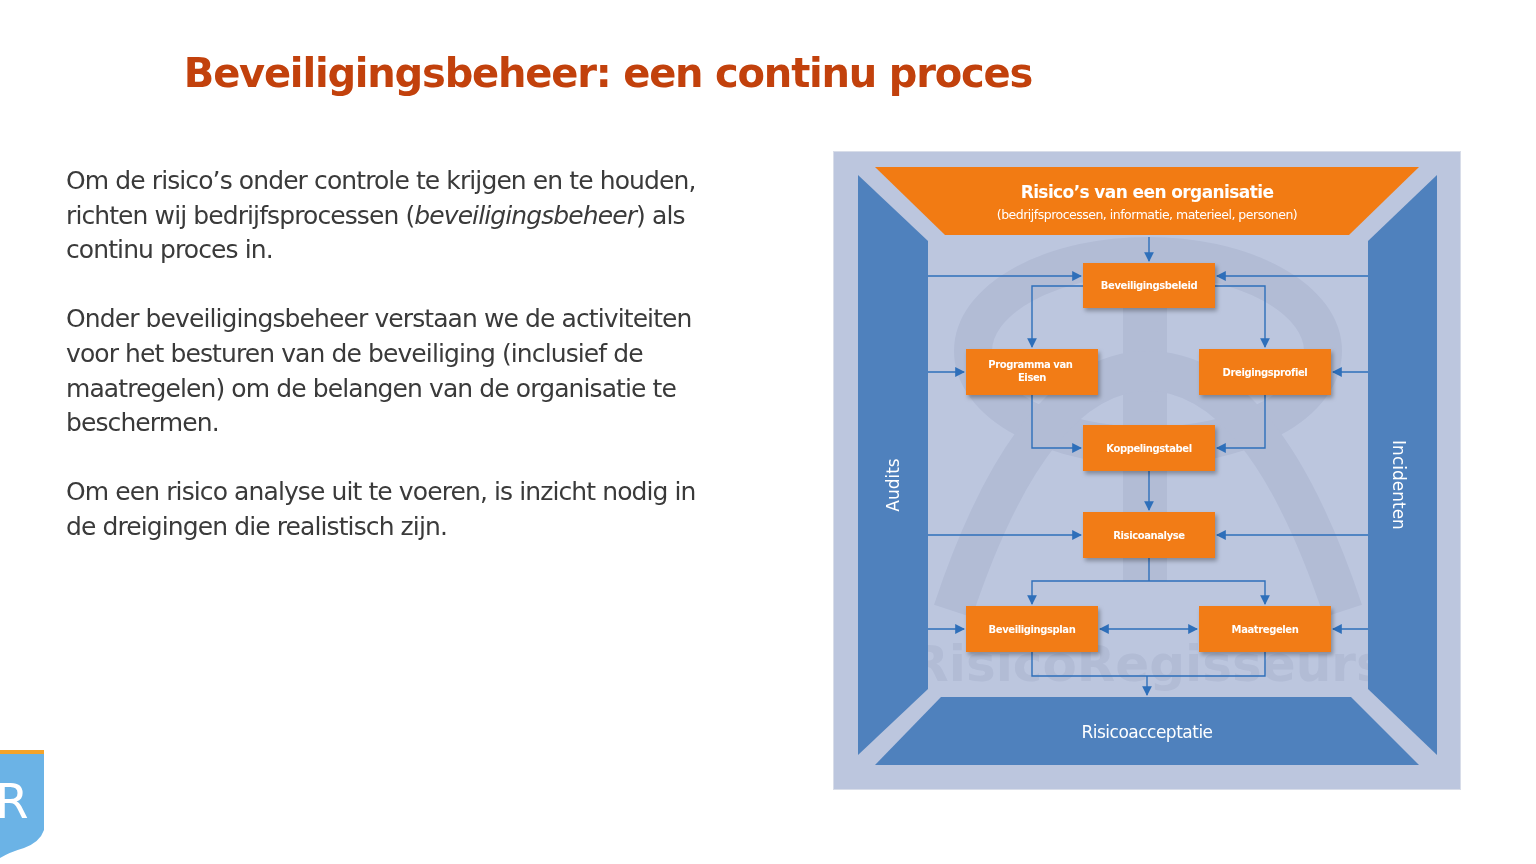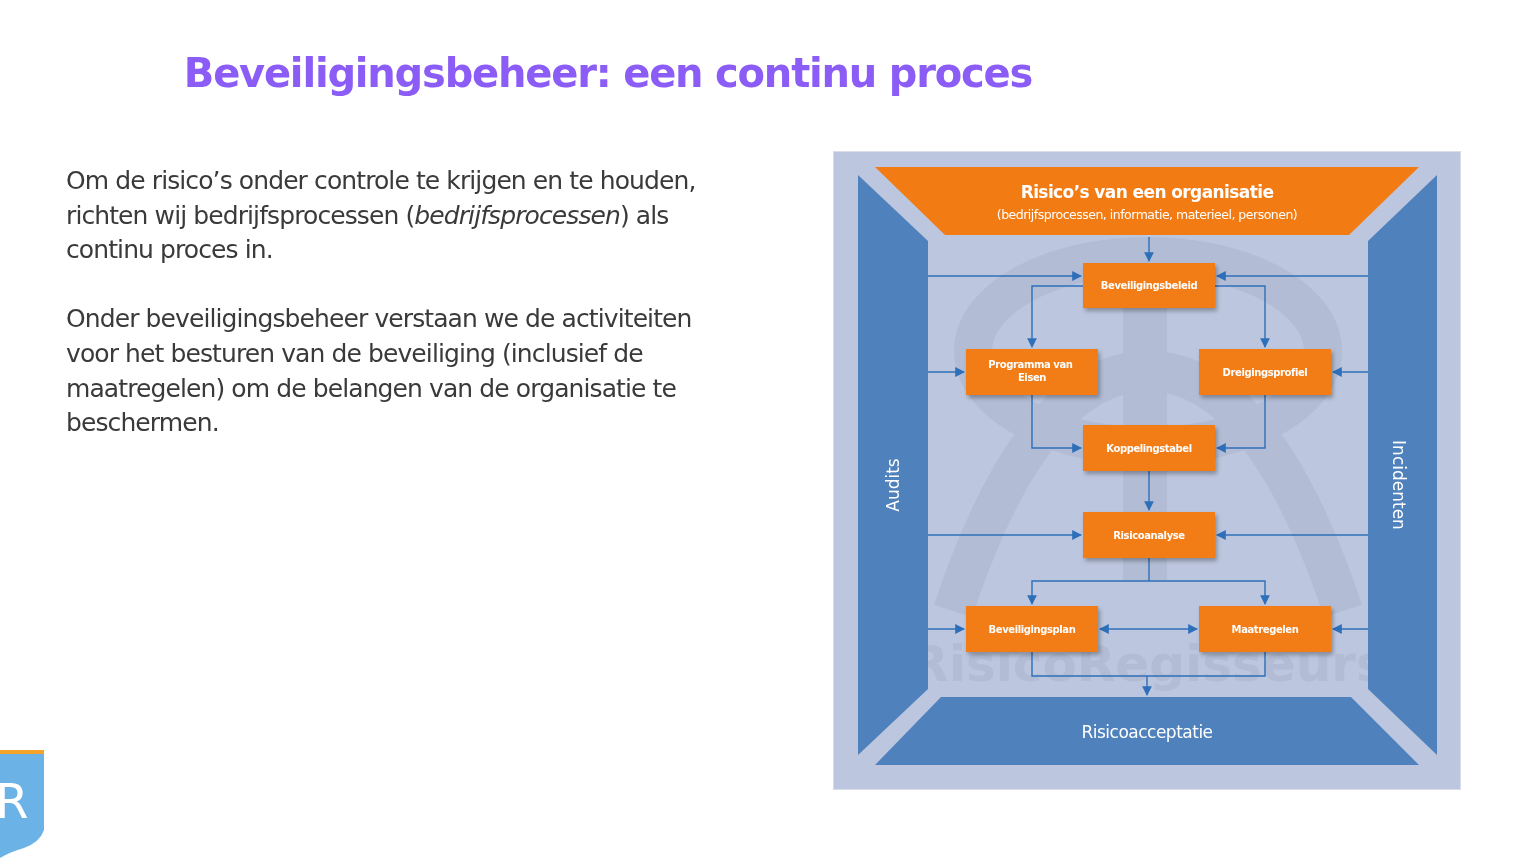--- a/index.html
+++ b/index.html
@@ -3,21 +3,21 @@
 <meta charset="utf-8">
 <style>
   html, body { margin: 0; padding: 0; }
   body {
     width: 1536px; height: 864px; background: #ffffff; position: relative; overflow: hidden;
     font-family: "Liberation Sans", "DejaVu Sans", sans-serif; color: #3a3a3a;
   }
   .slide-title {
     position: absolute; left: 0; width: 1216px; top: 50px; text-align: center;
     font-family: "DejaVu Sans", sans-serif; font-weight: bold; font-size: 40px;
-    letter-spacing: -1.2px; color: #8b5cf6;
+    letter-spacing: -1.2px; color: #c2410c;
   }
   .body-text {
     position: absolute; left: 66px; top: 164px; width: 650px;
     font-family: "DejaVu Sans", sans-serif; font-size: 25px; line-height: 34.6px;
     letter-spacing: -0.9px; color: #3a3a3a;
   }
   .body-text p { margin: 0 0 34.6px 0; }
   .body-text em { font-style: italic; }
   .diagram {
     position: absolute; left: 833px; top: 151px; width: 628px; height: 639px;
@@ -26,22 +26,23 @@
   .logo {
     position: absolute; left: 0; top: 750px; width: 44px; height: 110px;
   }
 </style>
 </head>
 <body>
 
 <div class="slide-title">Beveiligingsbeheer: een continu proces</div>
 
 <div class="body-text">
-  <p><span>Om de risico’s onder controle te krijgen en te houden, richten wij bedrijfsprocessen (</span><em>bedrijfsprocessen</em><span>) als continu proces in.</span></p>
+  <p><span>Om de risico’s onder controle te krijgen en te houden, richten wij bedrijfsprocessen (</span><em>beveiligingsbeheer</em><span>) als continu proces in.</span></p>
   <p><span>Onder beveiligingsbeheer verstaan we de activiteiten voor het besturen van de beveiliging (inclusief de maatregelen) om de belangen van de organisatie te beschermen.</span></p>
+  <p><span>Om een risico analyse uit te voeren, is inzicht nodig in de dreigingen die realistisch zijn.</span></p>
 </div>
 
 <div class="diagram">
   <svg width="628" height="639" viewBox="0 0 628 639" xmlns="http://www.w3.org/2000/svg">
     <defs>
       <marker id="arr" viewBox="0 0 10 10" refX="9" refY="5" markerWidth="7" markerHeight="7" orient="auto-start-reverse">
         <path d="M0,0 L10,5 L0,10 z" fill="#2e6fba"></path>
       </marker>
       <filter id="sh" x="-10%" y="-10%" width="130%" height="140%">
         <feDropShadow dx="2" dy="3" stdDeviation="2" flood-color="#000" flood-opacity="0.3"></feDropShadow>

